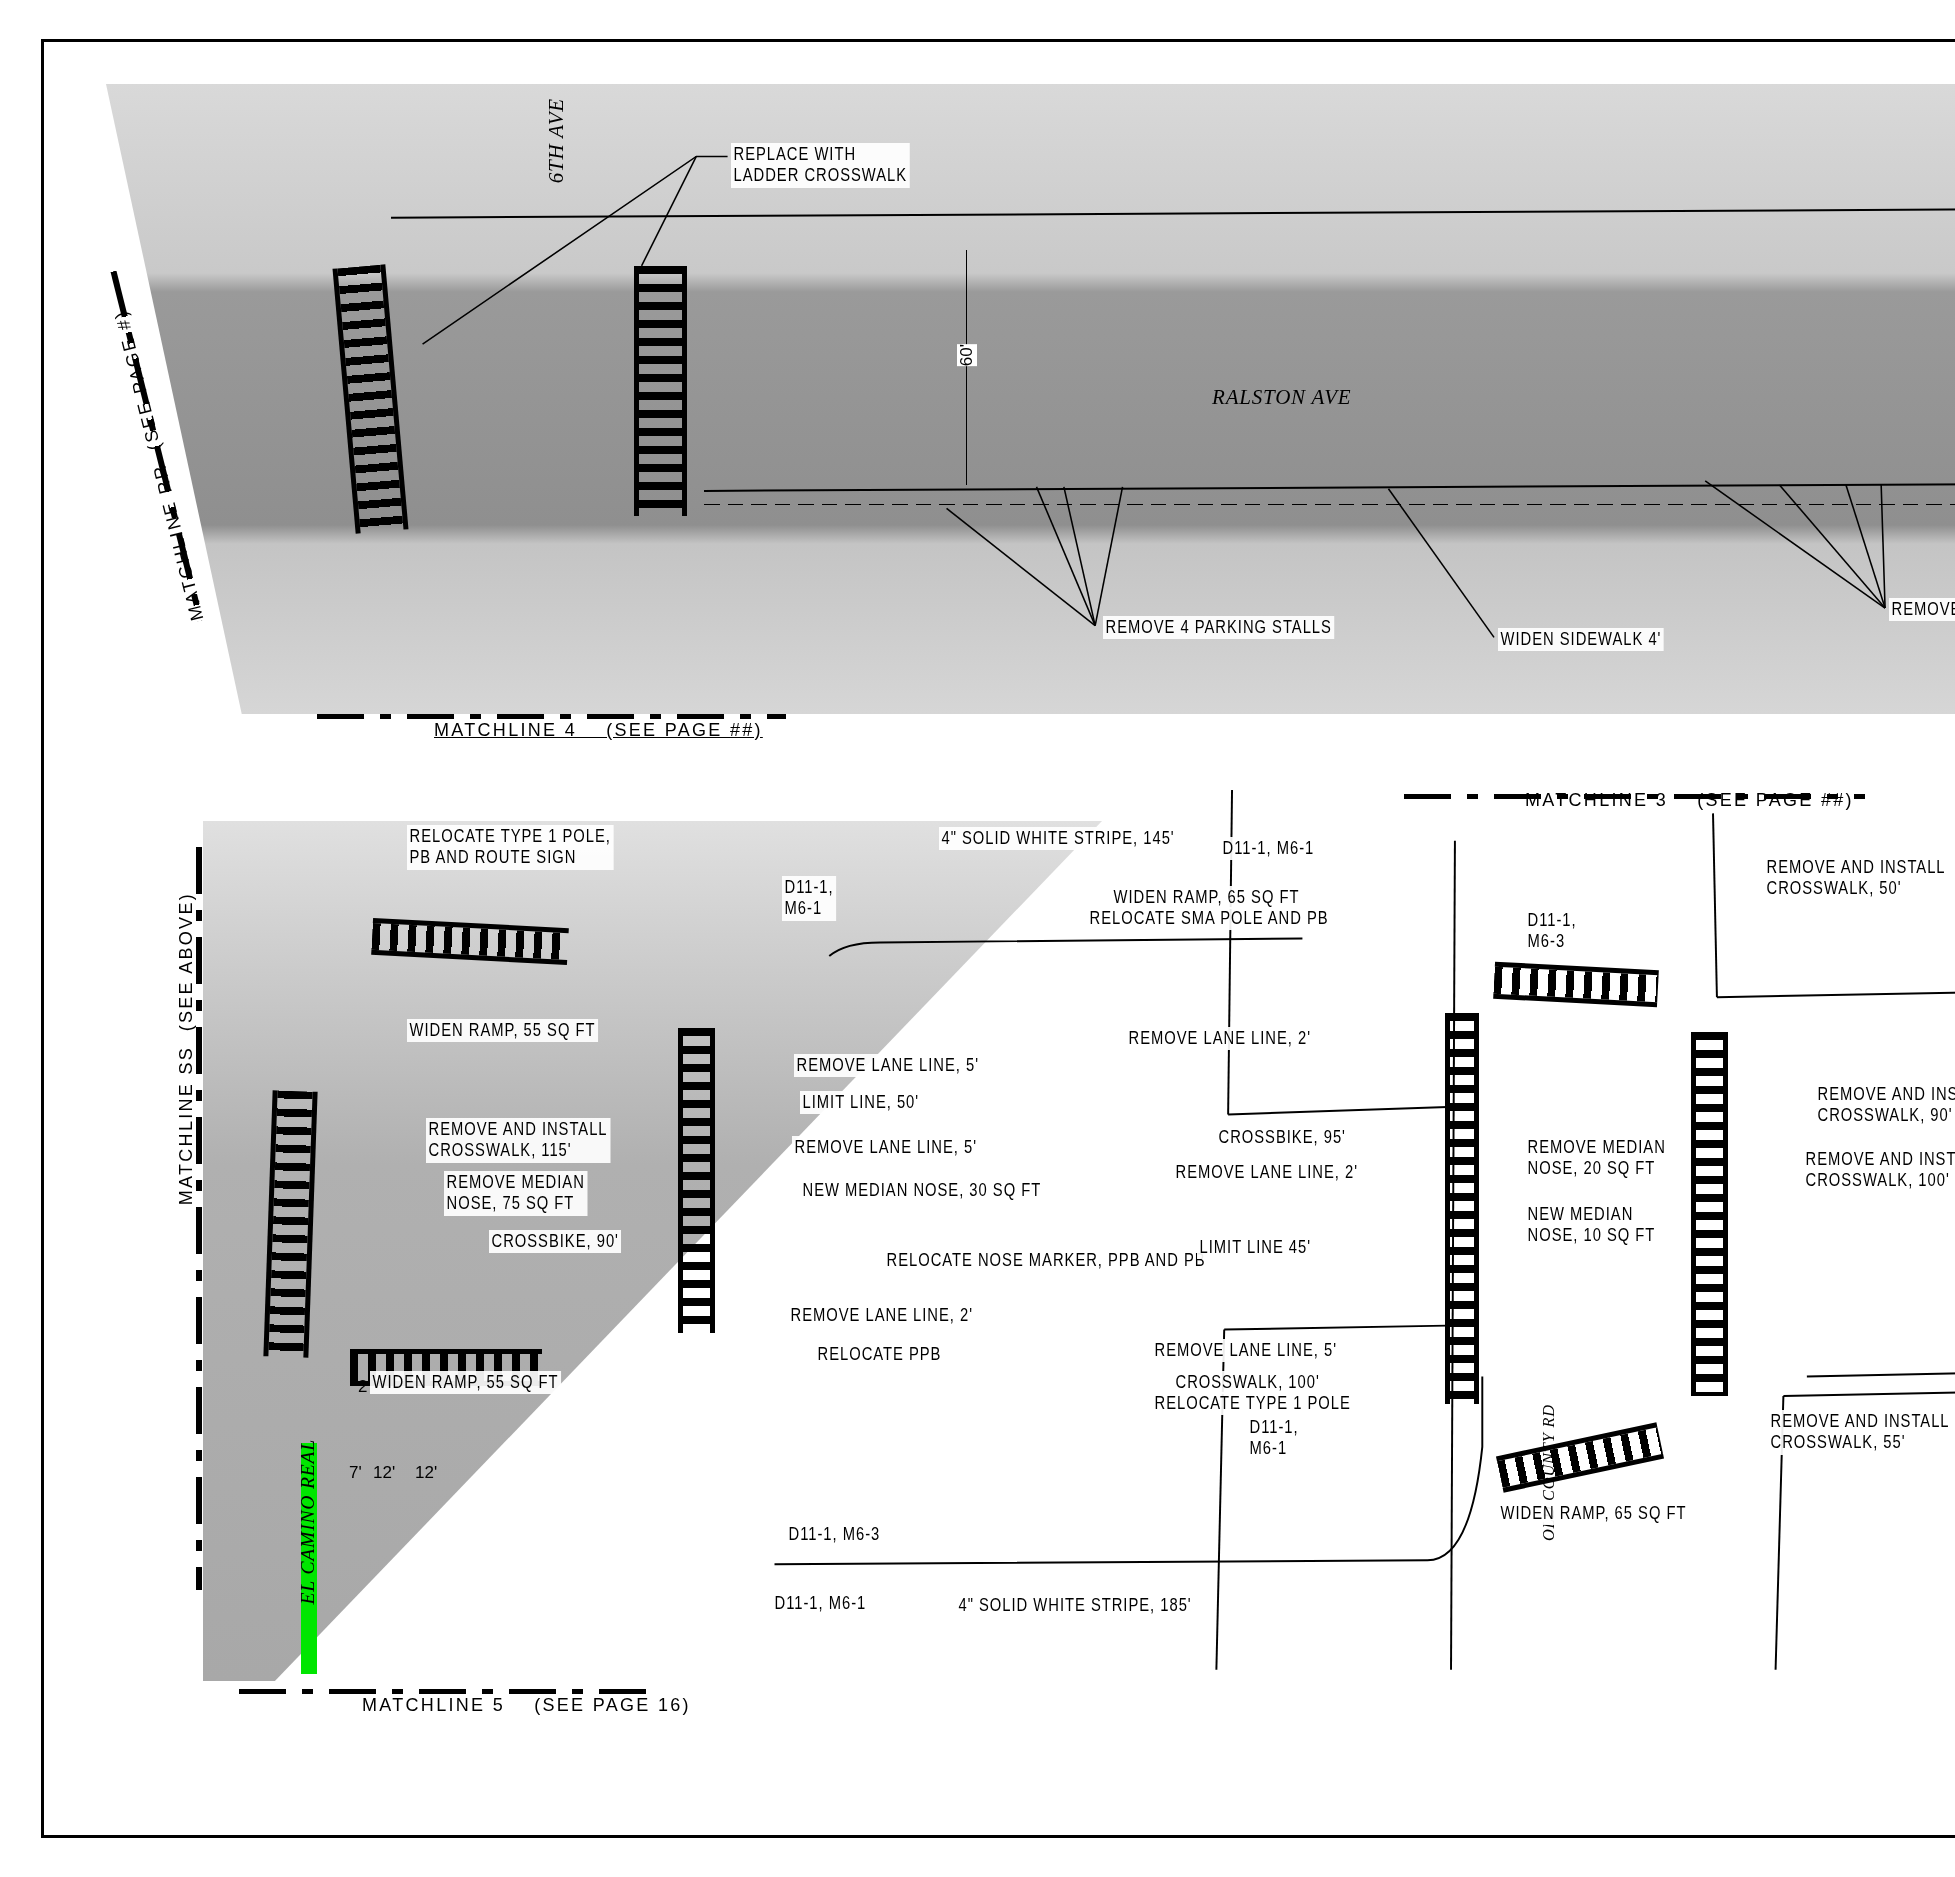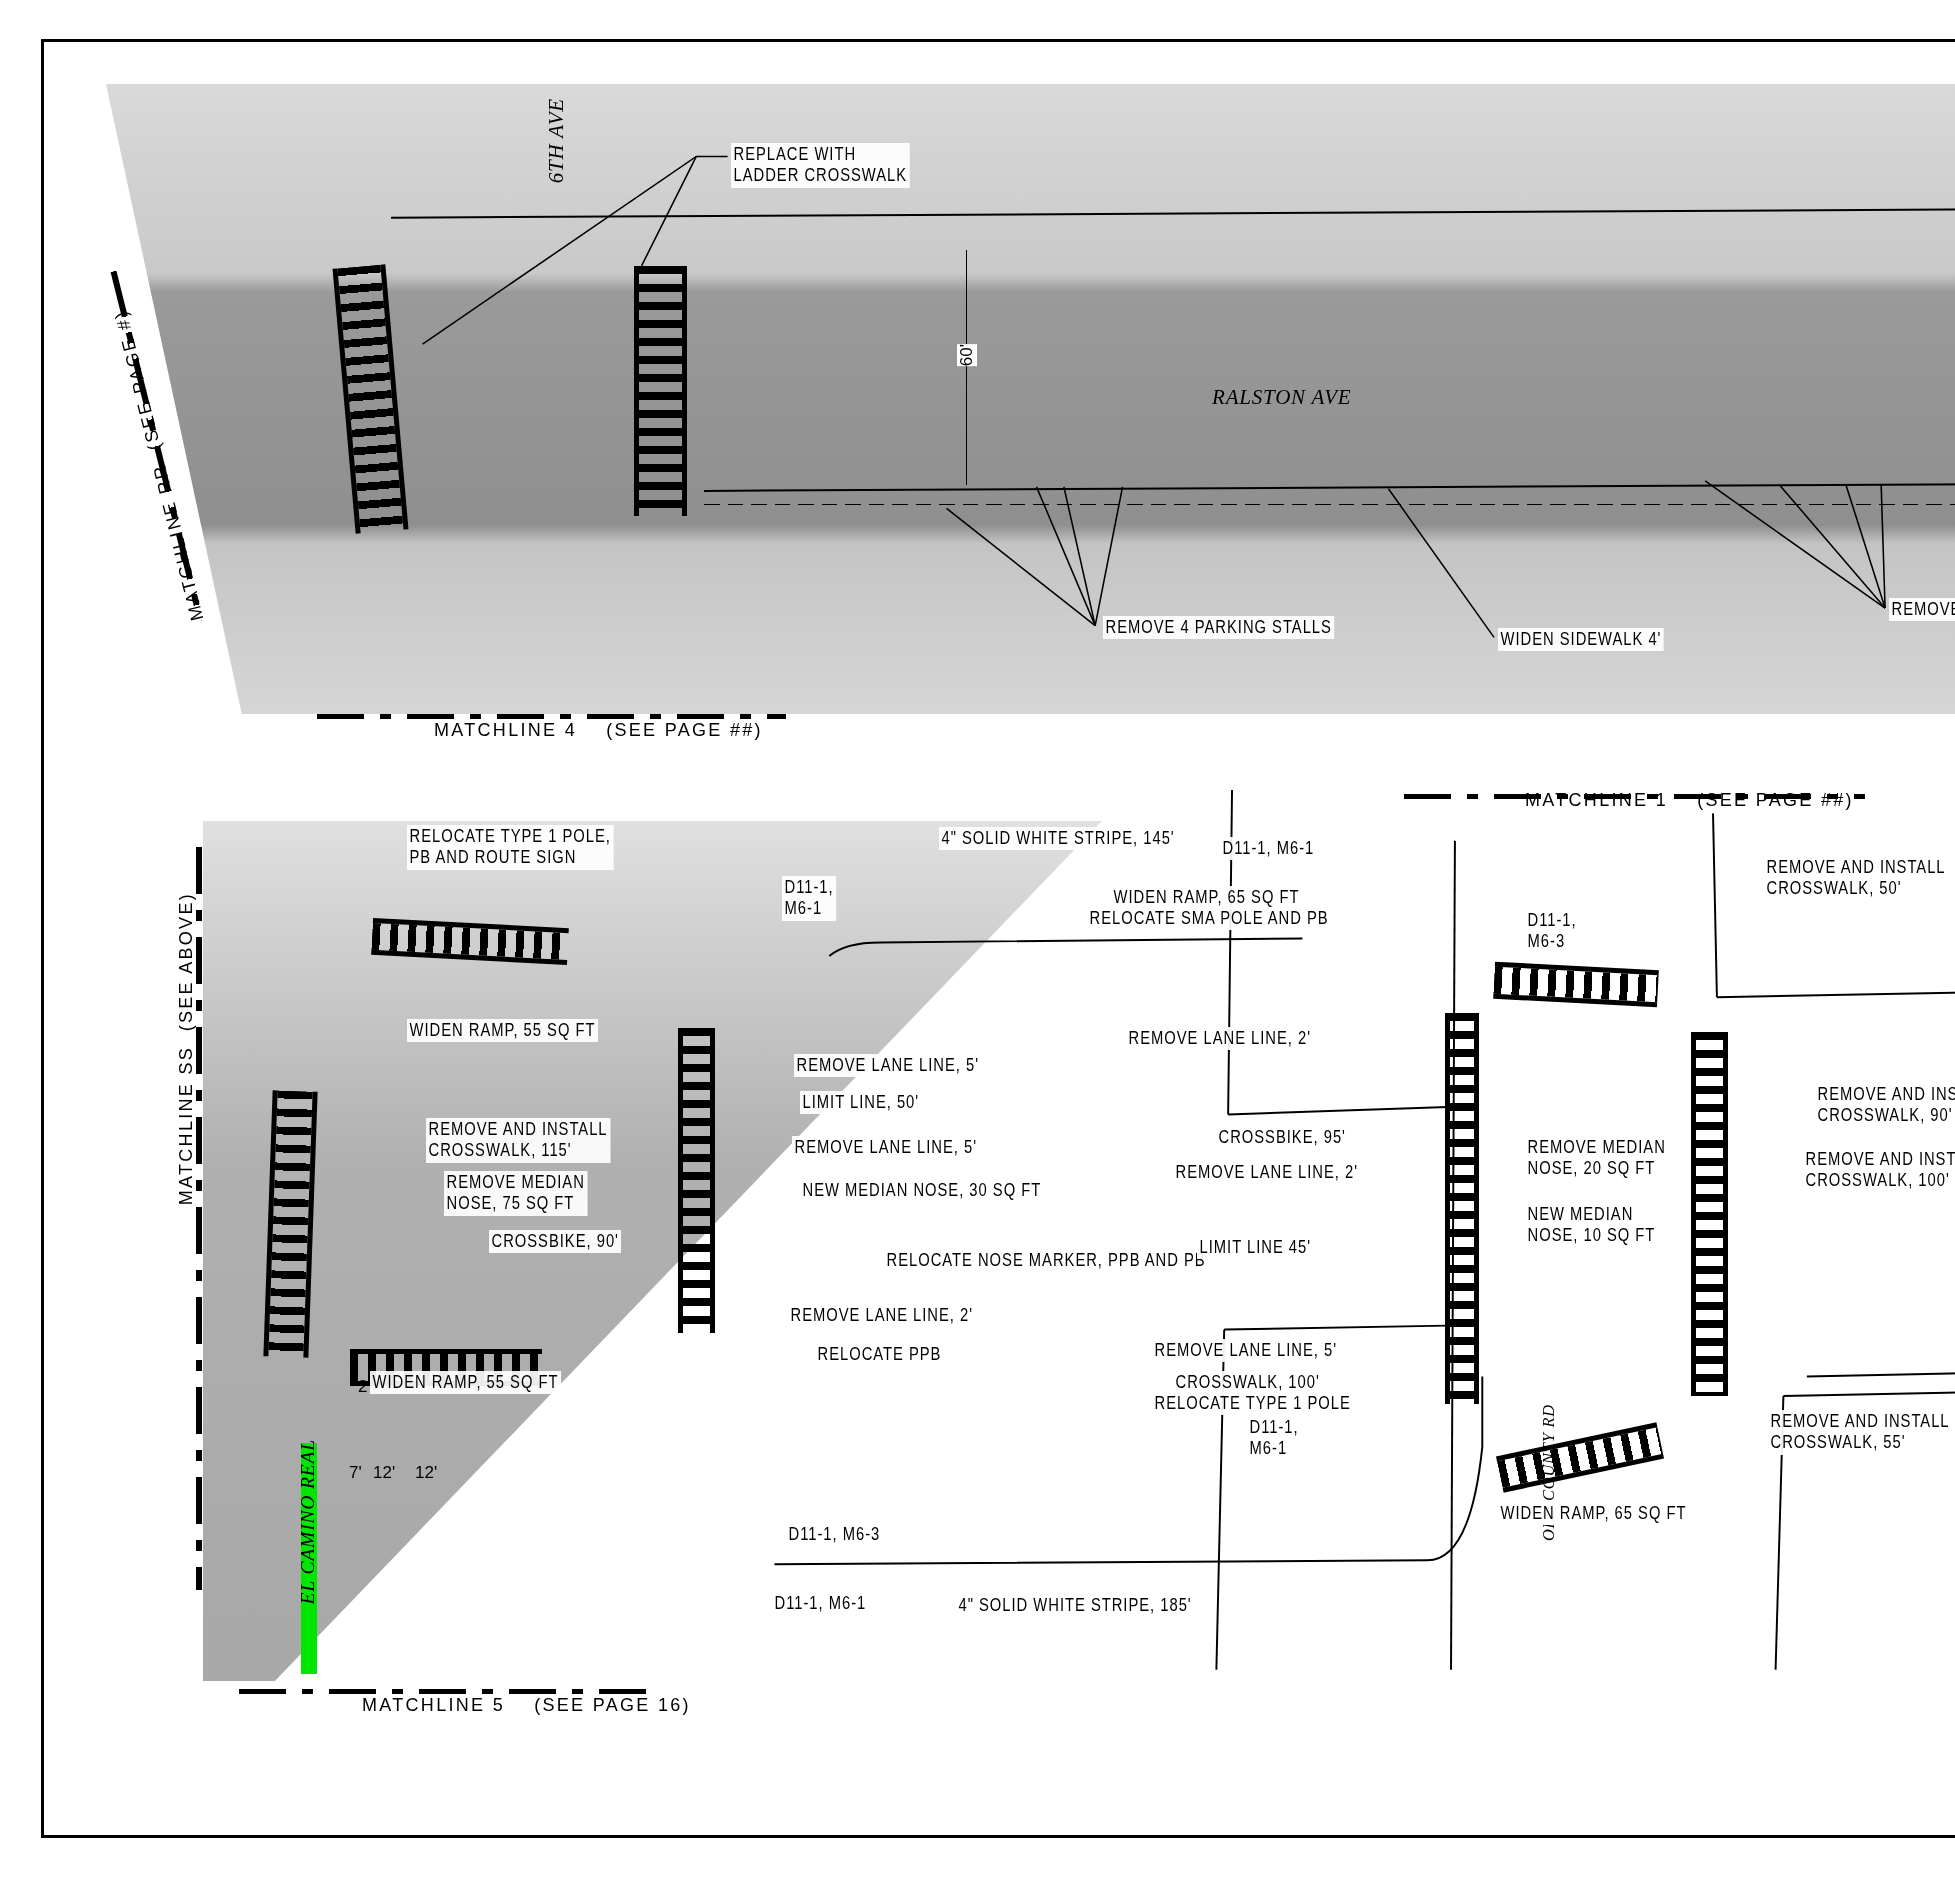--- a/index.html
+++ b/index.html
@@ -57,21 +57,21 @@
     <polyline points="4820,1555 4550,1240"></polyline>
     <polyline points="4820,1555 4720,1240"></polyline>
     <polyline points="4820,1555 4810,1240"></polyline>
   </g>
 </svg>
 
 <div class="dash-v" style="left:154px;top:266px;height:360px;transform:rotate(-14deg);"></div>
 <div class="ml vert" style="left:149px;top:305px;transform:rotate(166deg);">MATCHLINE RR  (SEE PAGE #)</div>
 
 <div class="dash-h" style="left:317px;top:714px;width:469px;"></div>
-<div class="ml" style="left:434px;top:720px;">MATCHLINE 4    (SEE PAGE ##)</div>
+<div class="ml" style="left:434px;top:720px;text-decoration:underline;">MATCHLINE 4    (SEE PAGE ##)</div>
 
 <div class="abs aerial" style="left:203px;top:821px;width:899px;height:860px;background:linear-gradient(180deg,#e0e0e0,#b0b0b0 40%,#a8a8a8 100%);clip-path:polygon(0 0,100% 0,8% 100%,0 100%);"></div>
 
 <div class="abs" style="left:301px;top:1443px;width:15.6px;height:231px;background:#00e600;"></div>
 
 <div class="ladder-h" style="left:372px;top:923px;width:196px;height:27px;transform:rotate(3deg);"></div>
 <div class="ladder-v" style="left:268px;top:1091px;width:35px;height:266px;transform:rotate(2deg);"></div>
 <div class="ladder-v" style="left:678px;top:1028px;width:27px;height:305px;"></div>
 <div class="ladder-h" style="left:194px;top:1349px;width:192px;height:27px;transform:translateX(156px);"></div>
 <div class="ladder-h" style="left:1494px;top:966px;width:164px;height:27px;transform:rotate(3deg);"></div>
@@ -152,19 +152,19 @@
 <div class="lbl" style="left:1152px;top:1392px;">RELOCATE TYPE 1 POLE</div>
 <div class="lbl" style="left:1247px;top:1416px;">D11-1,
 M6-1</div>
 <div class="lbl" style="left:1498px;top:1502px;">WIDEN RAMP, 65 SQ FT</div>
 <div class="lbl" style="left:1768px;top:1410px;">REMOVE AND INSTALL
 CROSSWALK, 55'</div>
 
 <div class="dash-v" style="left:196px;top:847px;height:743px;"></div>
 <div class="ml vert" style="left:176px;top:892px;">MATCHLINE SS  (SEE ABOVE)</div>
 <div class="dash-h" style="left:1404px;top:794px;width:461px;"></div>
-<div class="ml" style="left:1525px;top:790px;">MATCHLINE 1    (SEE PAGE ##)</div>
+<div class="ml" style="left:1525px;top:790px;">MATCHLINE 3    (SEE PAGE ##)</div>
 
 <div class="dash-h" style="left:239px;top:1689px;width:415px;"></div>
 <div class="ml" style="left:362px;top:1695px;">MATCHLINE 5    (SEE PAGE 16)</div>
 
 <div id="agency-list" style="position:absolute;left:2319px;top:1732px;"></div>
 
 
 </body></html>

